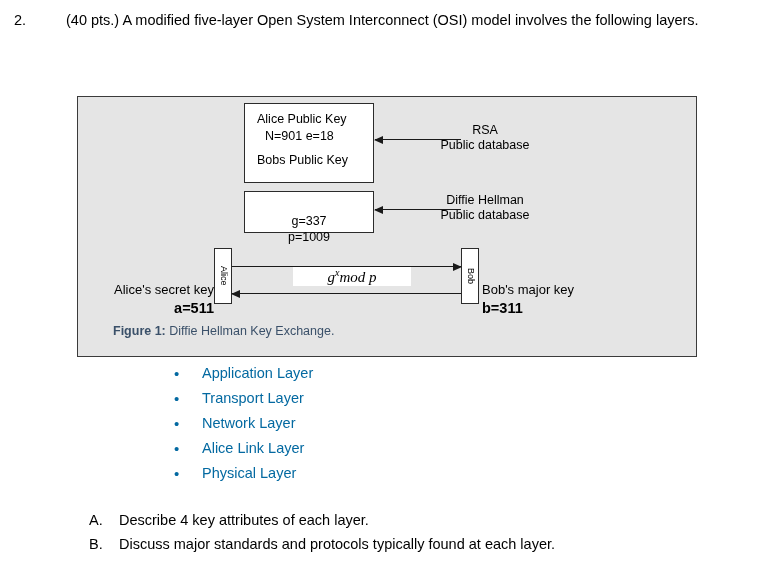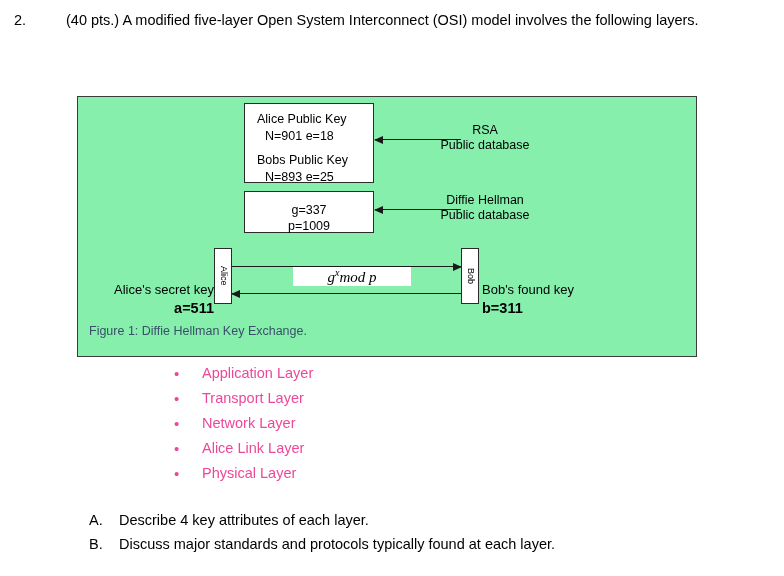--- a/index.html
+++ b/index.html
@@ -33,21 +33,21 @@
 
   
   .figure-frame {
     position: absolute;
     left: 77px;
     top: 96px;
     width: 620px;
     height: 261px;
     border: 1.3px solid #3b3b3b;
     box-sizing: border-box;
-    background: #86efac;
+    background: #e5e5e5;
   }
 
   
   .inner-box {
     position: absolute;
     border: 1.2px solid #2b2b2b;
     box-sizing: border-box;
     background: #fff;
     font-family: "Liberation Sans", sans-serif;
   }
@@ -70,21 +70,21 @@
     padding-left: 20px;
   }
   .rsa-gap { height: 7px; }
 
   
   .dh-box {
     left: 166px;
     top: 94px;
     width: 130px;
     height: 42px;
-    padding-top: 10px;
+    padding-top: 21px;
     text-align: center;
   }
   .dh-box .kline {
     font-size: 12.5px;
     line-height: 16px;
   }
 
   
   .side-label {
     position: absolute;
@@ -198,35 +198,35 @@
 
   
   .fig-caption {
     position: absolute;
     left: 11px;
     top: 227px;
     font-size: 12.5px;
     color: #3a5069;
     white-space: nowrap;
   }
-  .fig-caption b { font-weight: normal; }
+  .fig-caption b { font-weight: bold; margin-left: 24px; }
 
   
   .layer-list {
     position: absolute;
     left: 174px;
     top: 361px;
     margin: 0;
     padding: 0;
     list-style: none;
   }
   .layer-list li {
     font-size: 14.5px;
     line-height: 25px;
-    color: #ec4899;
+    color: #0369a1;
     position: relative;
     padding-left: 28px;
   }
   .layer-list li::before {
     content: "\2022";
     position: absolute;
     left: 0;
     top: 0;
     font-size: 15px;
   }
@@ -255,21 +255,20 @@
   <span class="q-num">2.</span><span>(40 pts.) A modified five-layer Open System Interconnect (OSI) model involves the following layers.</span>
 </div>
 
 <div class="figure-frame">
 
   <div class="inner-box rsa-box">
     <div class="kline">Alice Public Key</div>
     <div class="kline sub">N=901   e=18</div>
     <div class="rsa-gap"></div>
     <div class="kline">Bobs Public Key</div>
-    <div class="kline sub">N=893   e=25</div>
   </div>
 
   <div class="arrow-left arrow-rsa"></div>
 
   <div class="side-label rsa-label">
     <div>RSA</div>
     <div>Public database</div>
   </div>
 
   <div class="inner-box dh-box">
@@ -296,21 +295,21 @@
   <div class="ex-line ex-top ex-arrow-right"></div>
   <div class="ex-line ex-bottom ex-arrow-left"></div>
 
   <div class="formula"><span>g</span><sup>x</sup><span>mod p</span></div>
 
   <div class="person-box bob-box">
     <span>Bob</span>
   </div>
 
   <div class="secret bob-secret">
-    <div>Bob's found key</div>
+    <div>Bob's major key</div>
     <div class="val">b=311</div>
   </div>
 
   <div class="fig-caption"><b>Figure 1:</b><span> Diffie Hellman Key Exchange.</span></div>
 
 </div>
 
 <ul class="layer-list">
   <li><span>Application Layer</span></li>
   <li><span>Transport Layer</span></li>

